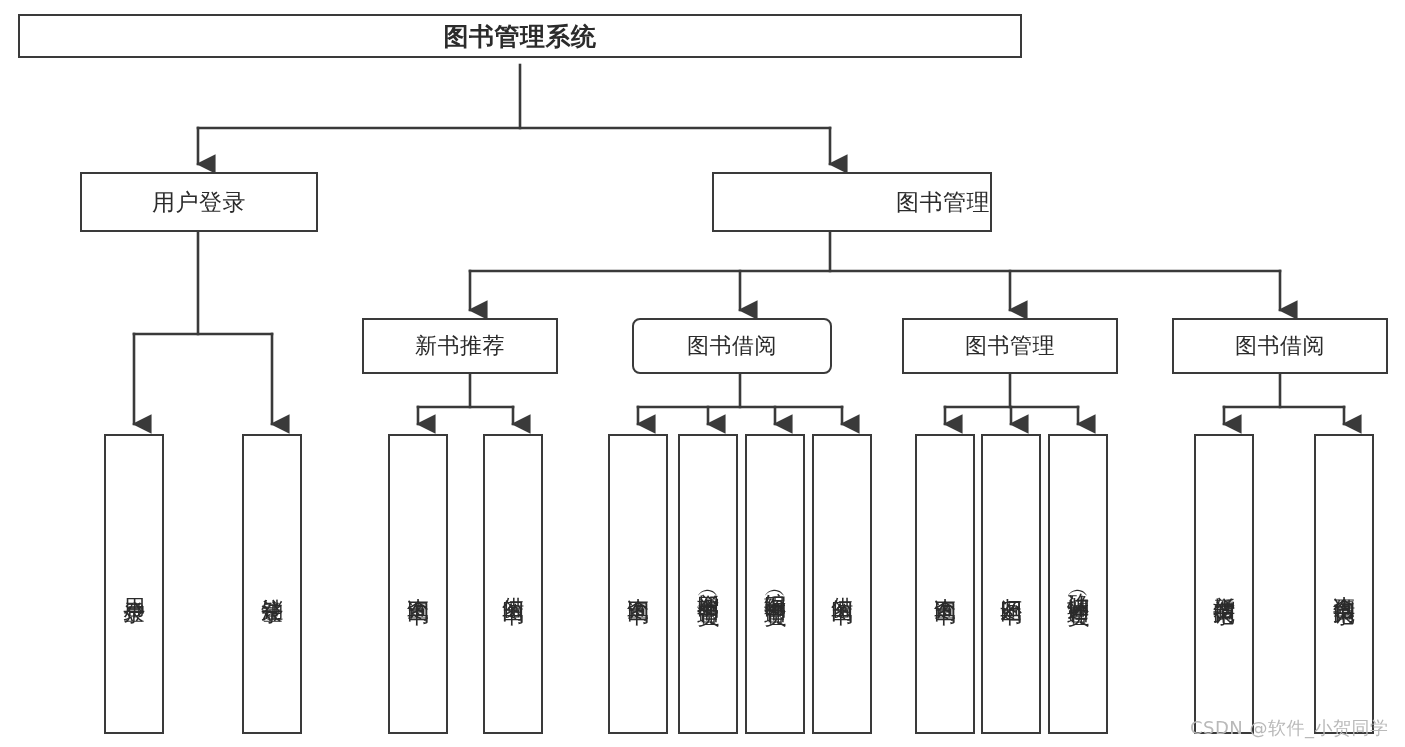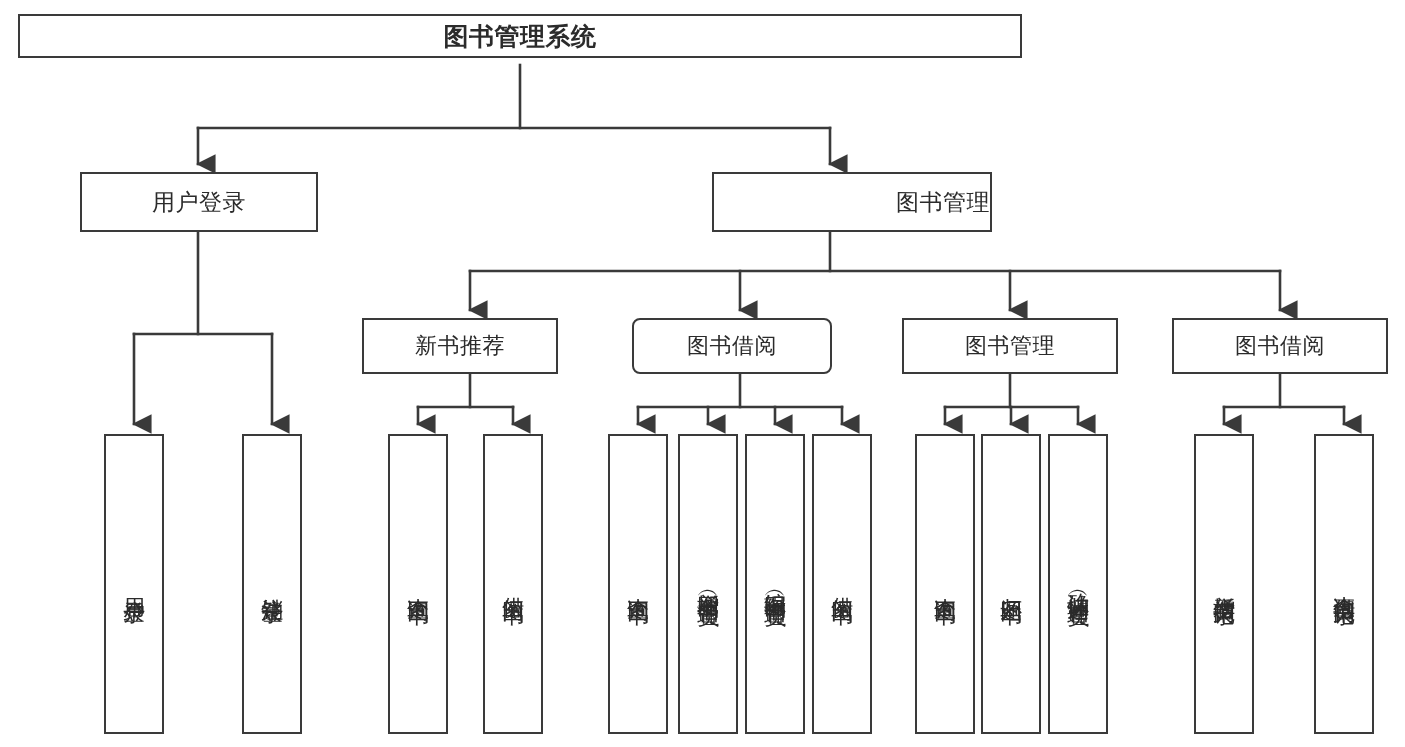--- a/index.html
+++ b/index.html
@@ -186,14 +186,15 @@
     <span class="label">确认归还（管理员）</span>
   </div>
 
   <div class="node leaf" style="left:1194px; top:434px; width:60px; height:300px;">
     <span class="label">新增借阅记录</span>
   </div>
   <div class="node leaf" style="left:1314px; top:434px; width:60px; height:300px;">
     <span class="label">查询借阅记录</span>
   </div>
 
+  <div class="watermark" style="left:1190px; top:716px;">CSDN @软件_小贺同学</div>
 
 </div>
 
 </body></html>

